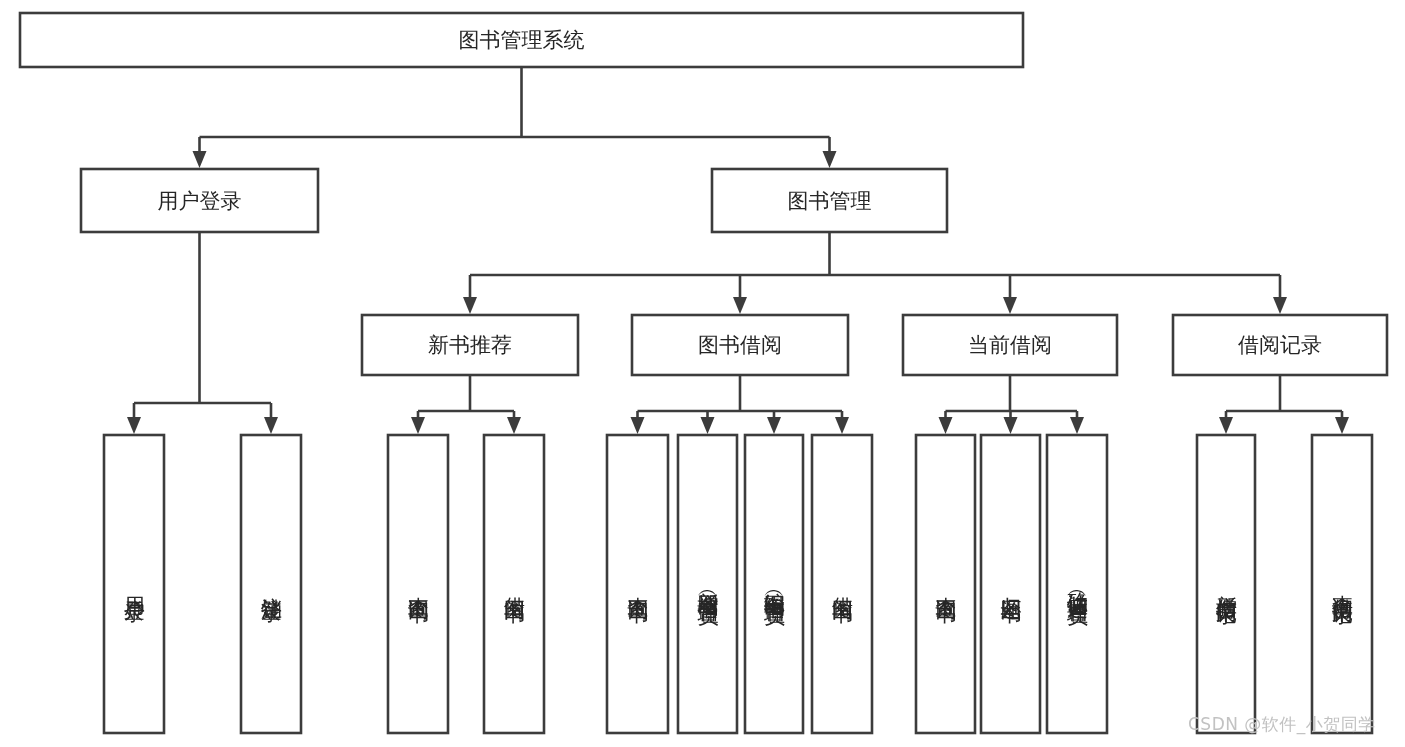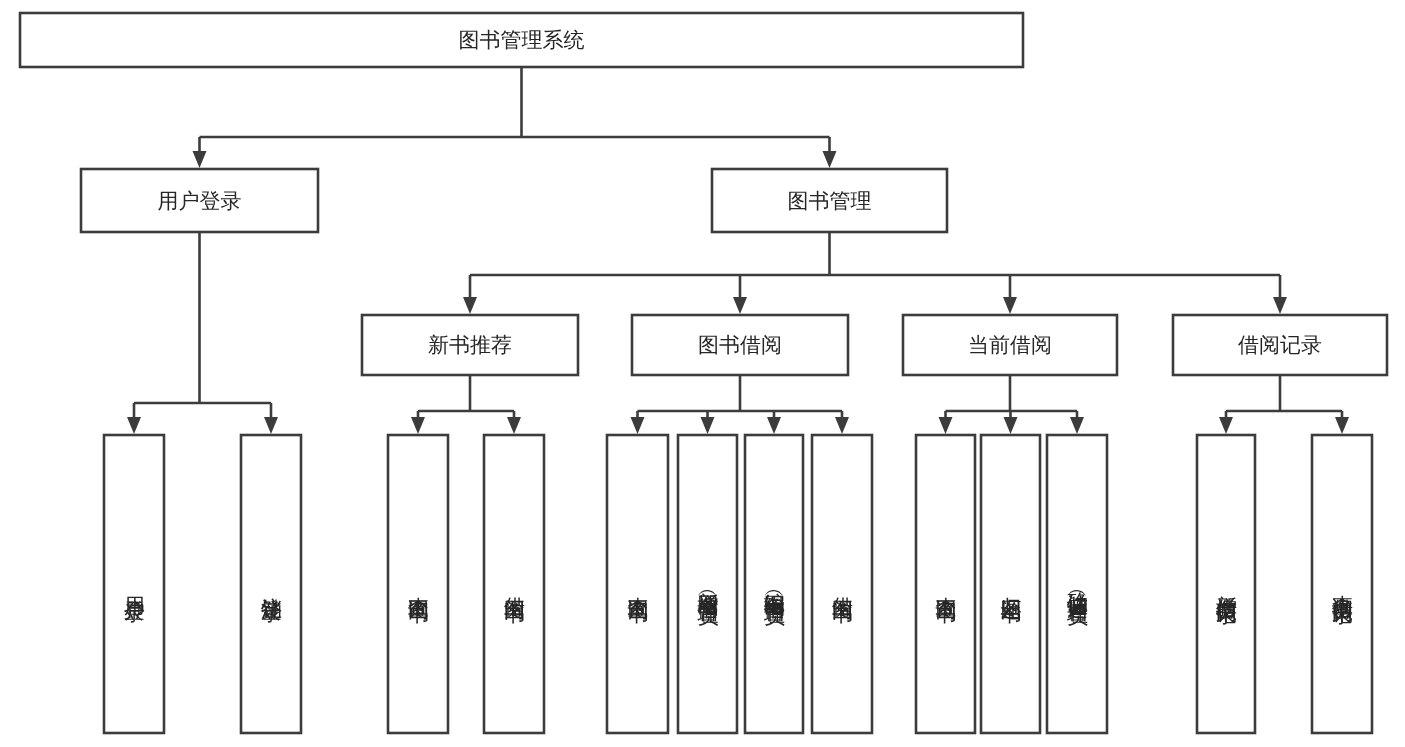--- a/index.html
+++ b/index.html
@@ -202,14 +202,15 @@
         <span>确认归还（管理员）</span>
       </div>
       <div class="leaf-label" style="left: 1197px; top: 435px; width: 58px; height: 298px;">
         <span>新增借阅记录</span>
       </div>
       <div class="leaf-label" style="left: 1312px; top: 435px; width: 60px; height: 298px;">
         <span>查询借阅记录</span>
       </div>
     </div>
 
+  <div class="watermark">CSDN @软件_小贺同学</div>
 
 </div>
 
 </body></html>

